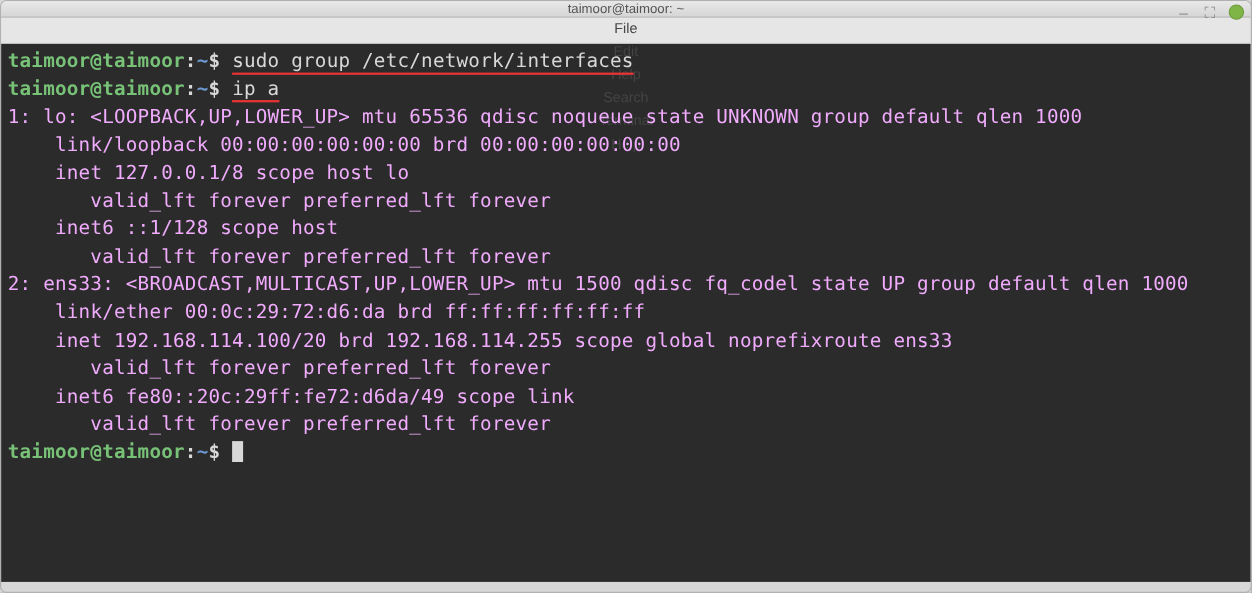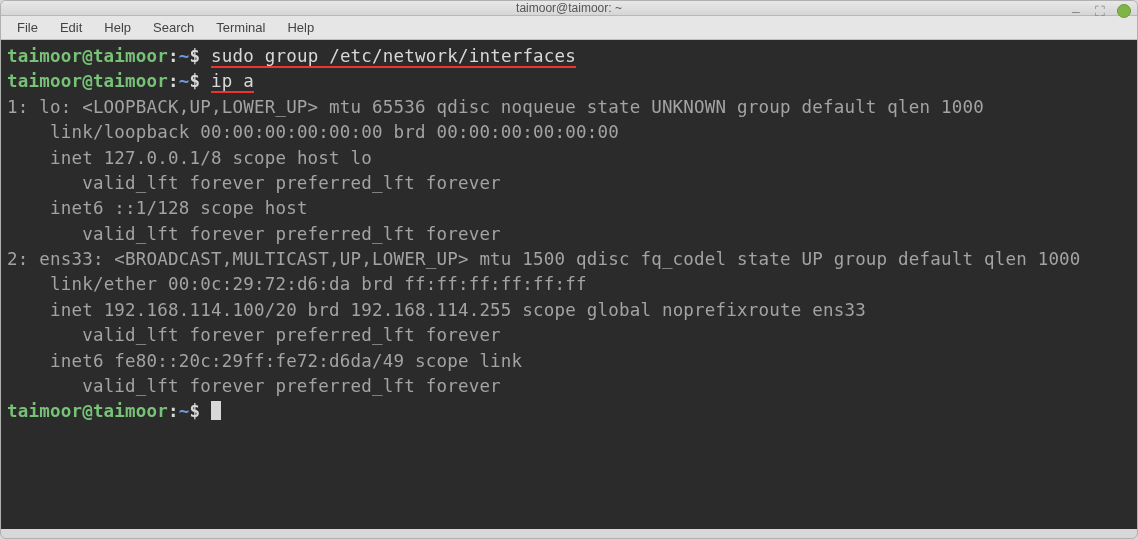--- a/index.html
+++ b/index.html
@@ -51,20 +51,21 @@
   .menubar {
     height: 24px;
     background: #e6e6e6;
     display: flex;
     align-items: center;
     padding: 0 6px;
     gap: 2px;
     font-size: 13px;
     color: #444;
     border-bottom: 1px solid #c0c0c0;
+    flex-direction: column;
   }
   .menu-item {
     padding: 2px 10px;
     cursor: pointer;
   }
   .terminal {
     background: #2b2b2b;
     color: #d8d8d8;
     font-family: "DejaVu Sans Mono", "Liberation Mono", monospace;
     font-size: 17.5px;
@@ -84,21 +85,21 @@
     padding-bottom: 0px;
   }
   .cursor-block {
     display: inline-block;
     width: 10px;
     height: 19px;
     background: #d8d8d8;
     vertical-align: text-bottom;
     margin-bottom: 1px;
   }
-  .out { color: #a3a3a3; }
+  .out { color: #f0abfc; }
 </style>
 </head>
 <body>
 
 <div class="titlebar">
   <span>taimoor@taimoor: ~</span>
   <div class="window-controls">
     <span class="win-btn">–</span>
     <span class="win-btn">⛶</span>
     <span class="close-btn"></span>

